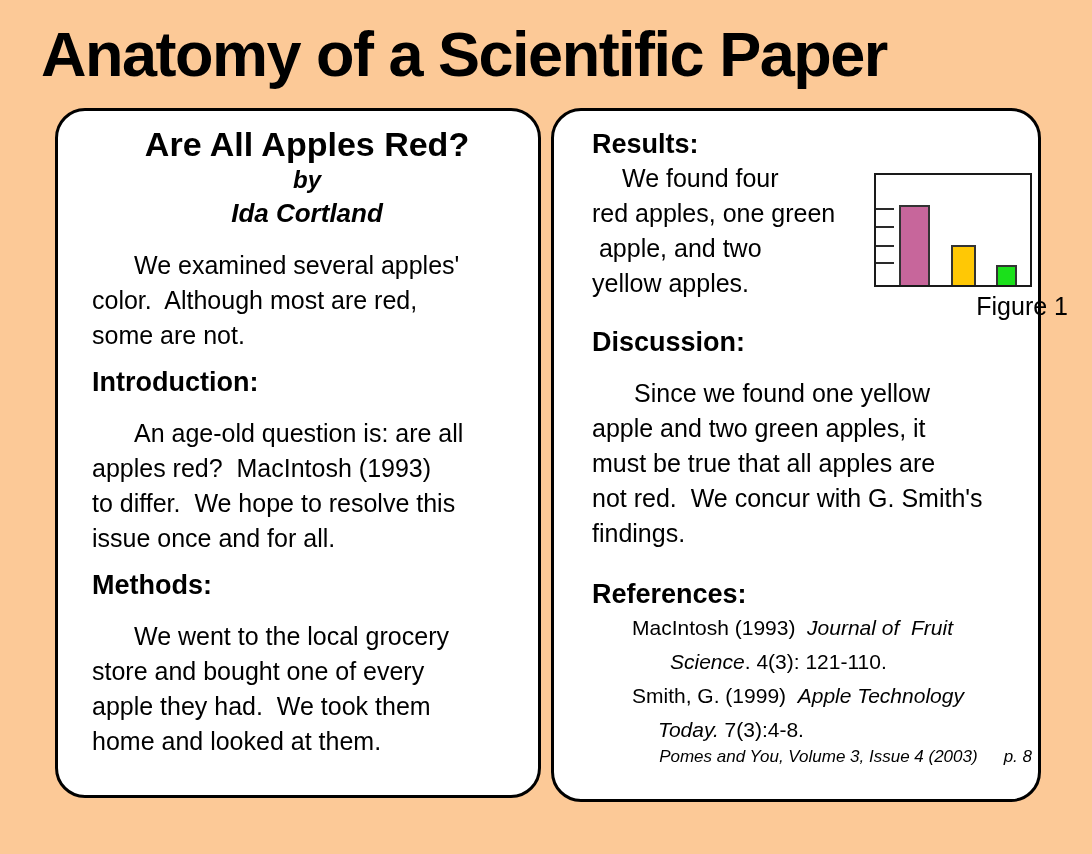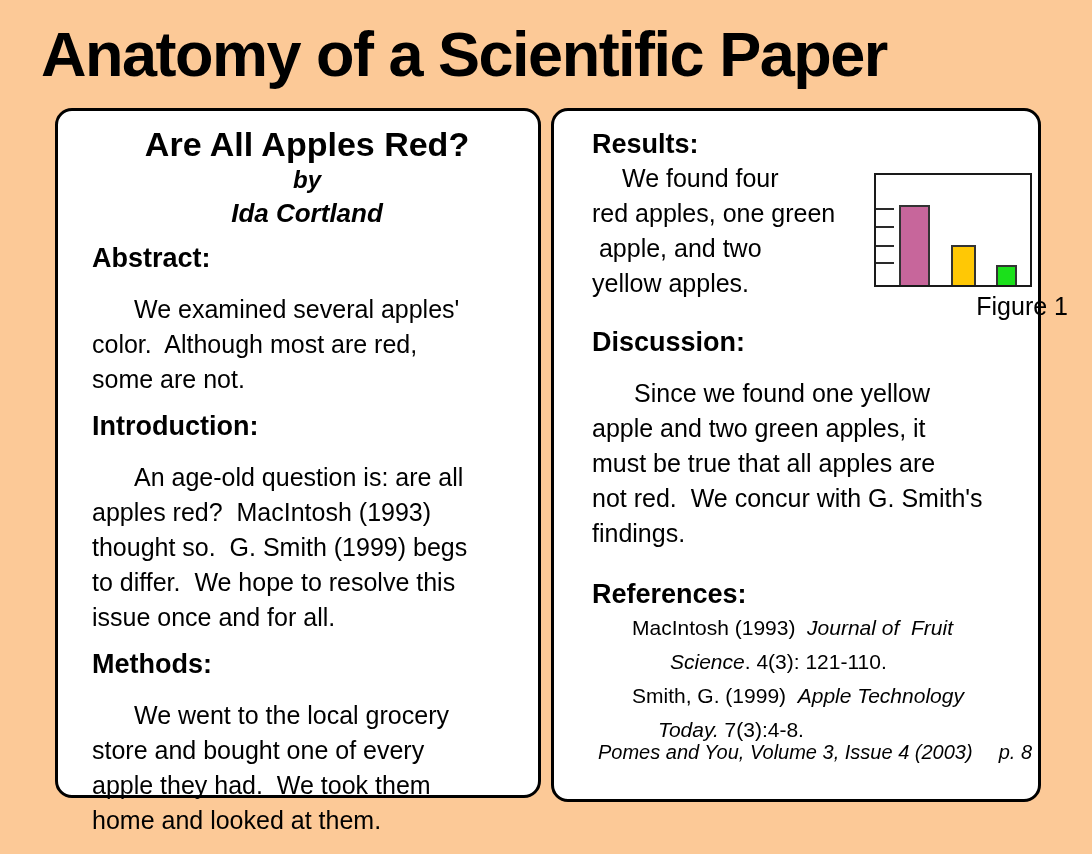--- a/index.html
+++ b/index.html
@@ -13,21 +13,21 @@
   }
   .main-title{
     position:absolute;left:33px;top:10px;
     font-size:63px;font-weight:bold;letter-spacing:-1.5px;
     white-space:pre;margin:8px;
   }
   .panel{
     position:absolute;
     background:#FFFFFF;
     border:3px solid #000;
-    border-radius:17px;
+    border-radius:30px;
     box-sizing:border-box;
   }
   .panel-left{left:55px;top:108px;width:486px;height:690px;padding:10px 16px 0 34px;}
   .panel-right{left:551px;top:108px;width:490px;height:694px;padding:14px 7px 0 38px;}
   .paper-title{font-size:34px;font-weight:bold;text-align:center;line-height:38px;margin-top:4px;}
   .byline{font-size:24px;font-weight:bold;font-style:italic;text-align:center;line-height:30px;margin-top:2px;}
   .author{font-size:26px;font-weight:bold;font-style:italic;text-align:center;line-height:32px;margin-top:2px;}
   .heading{font-size:27px;font-weight:bold;line-height:30px;margin-top:14px;}
   .para{margin-top:2px;}
   .line{font-size:25px;line-height:35px;white-space:pre;}
@@ -48,51 +48,49 @@
   .bar.b1{left:75px;width:25px;}
   .bar.b2{left:120px;width:21px;}
   .fig-caption{font-size:25px;line-height:30px;margin-top:4px;}
   .ref-line{font-size:21px;line-height:34px;white-space:pre;}
   .ref-l1{margin-left:40px;}
   .ref-l2a{margin-left:78px;}
   .ref-l2b{margin-left:66px;}
   .ital{font-style:italic;}
   .journal-footer{
     position:absolute;right:6px;bottom:12px;
-    font-size:20px;font-style:italic;white-space:pre;text-align:right;
+    font-size:17px;font-style:italic;white-space:pre;text-align:right;
   }
   .footer-gap{display:inline-block;width:26px;}
 </style>
 </head>
 <body>
 
 <div class="stage">
 
   <h1 class="main-title">Anatomy of a Scientific Paper</h1>
 
   <section class="panel panel-left">
     <div class="paper-title">Are All Apples Red?</div>
     <div class="byline">by</div>
     <div class="author">Ida Cortland</div>
 
     <div>
-      <div class="heading">Abstract:</div>
       <div class="para">
         <div class="line indent">We examined several apples'</div>
         <div class="line">color.  Although most are red,</div>
         <div class="line">some are not.</div>
       </div>
     </div>
 
     <div>
       <div class="heading">Introduction:</div>
       <div class="para">
         <div class="line indent">An age-old question is: are all</div>
         <div class="line">apples red?  MacIntosh (1993)</div>
-        <div class="line">thought so.  G. Smith (1999) begs</div>
         <div class="line">to differ.  We hope to resolve this</div>
         <div class="line">issue once and for all.</div>
       </div>
     </div>
 
     <div>
       <div class="heading">Methods:</div>
       <div class="para">
         <div class="line indent">We went to the local grocery</div>
         <div class="line">store and bought one of every</div>

